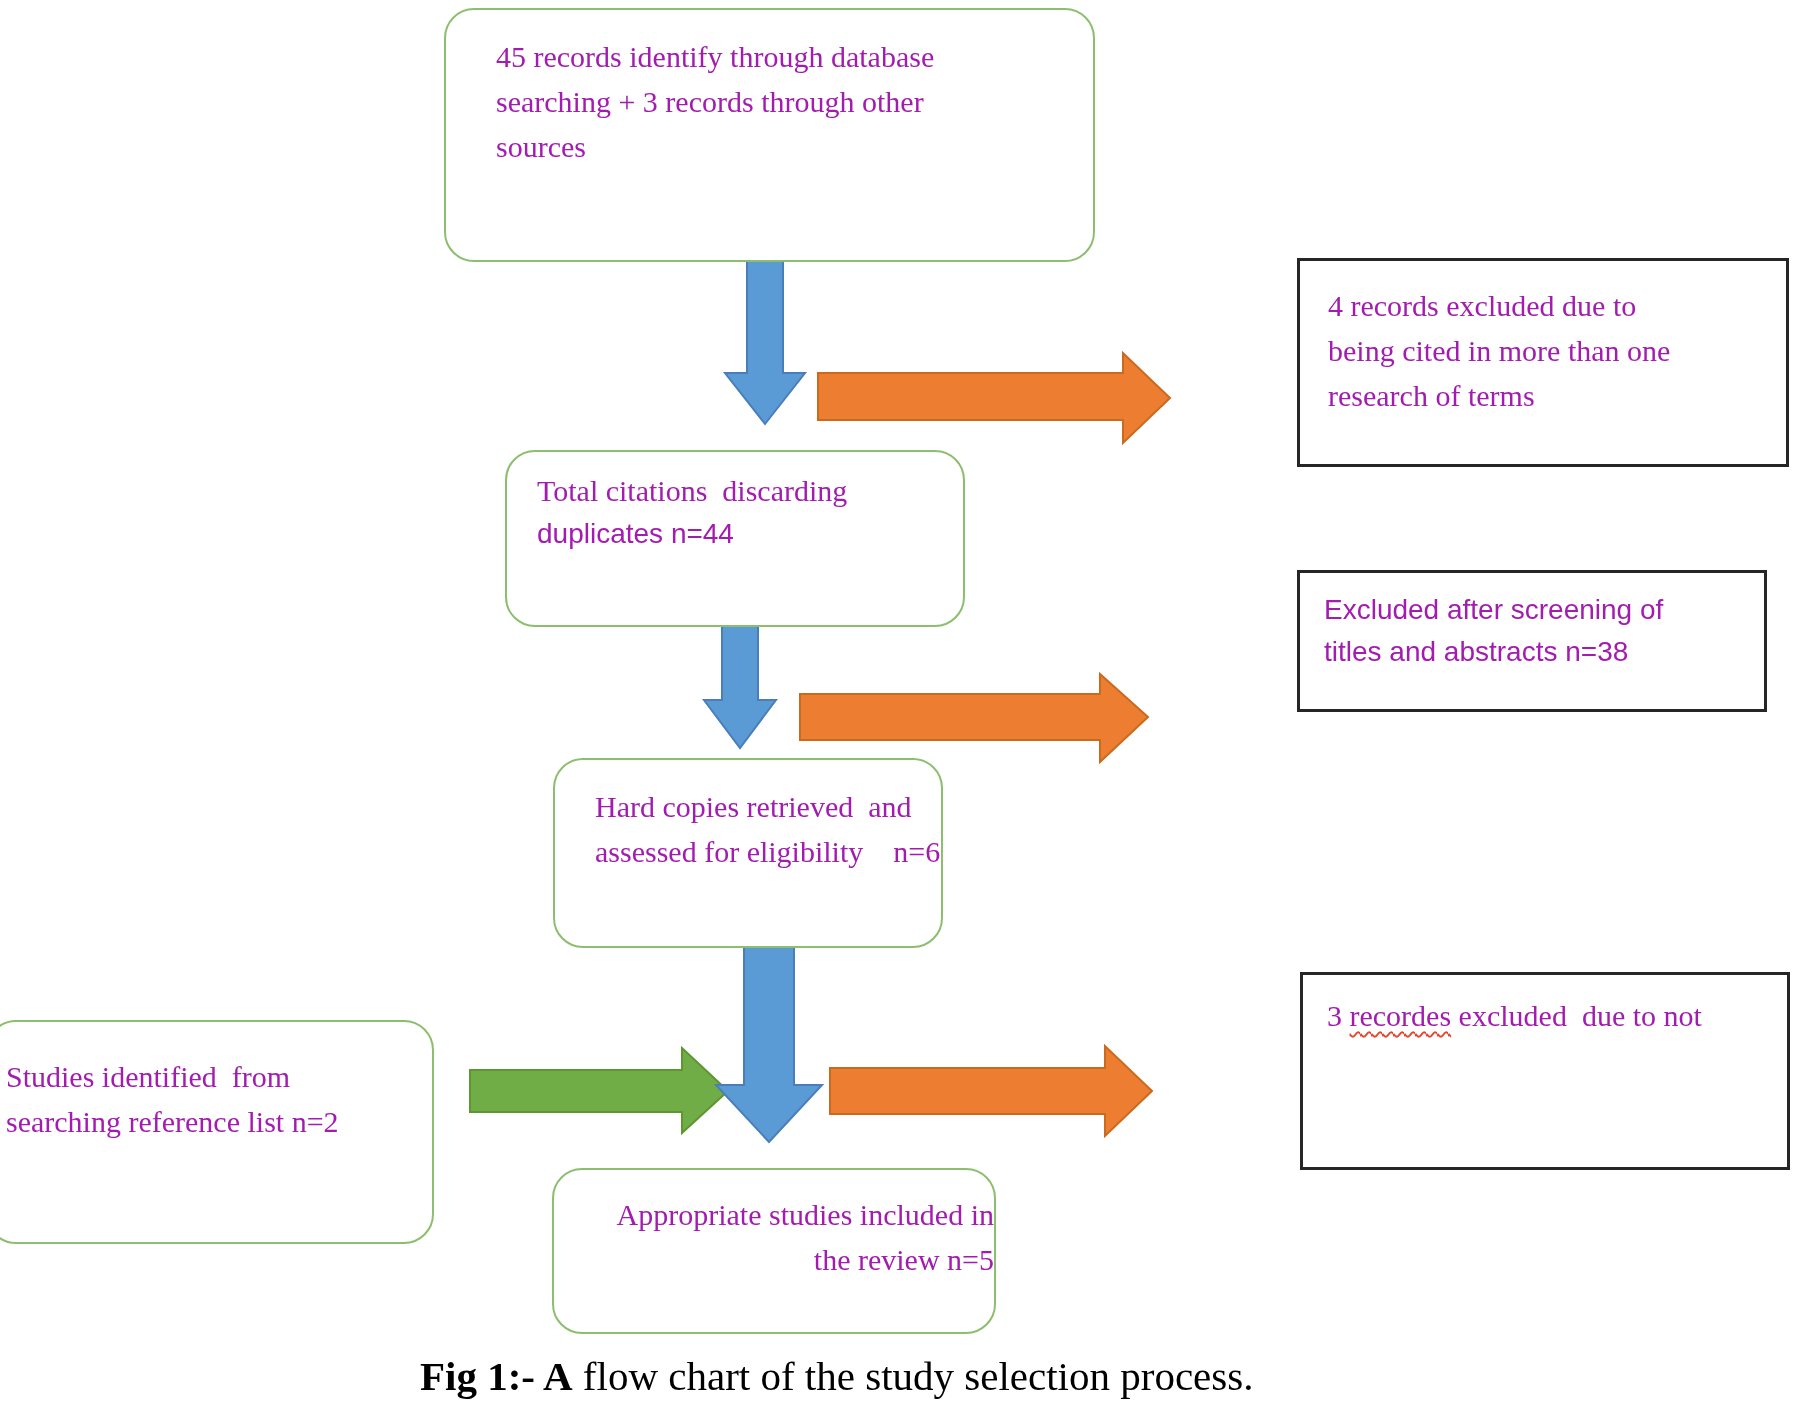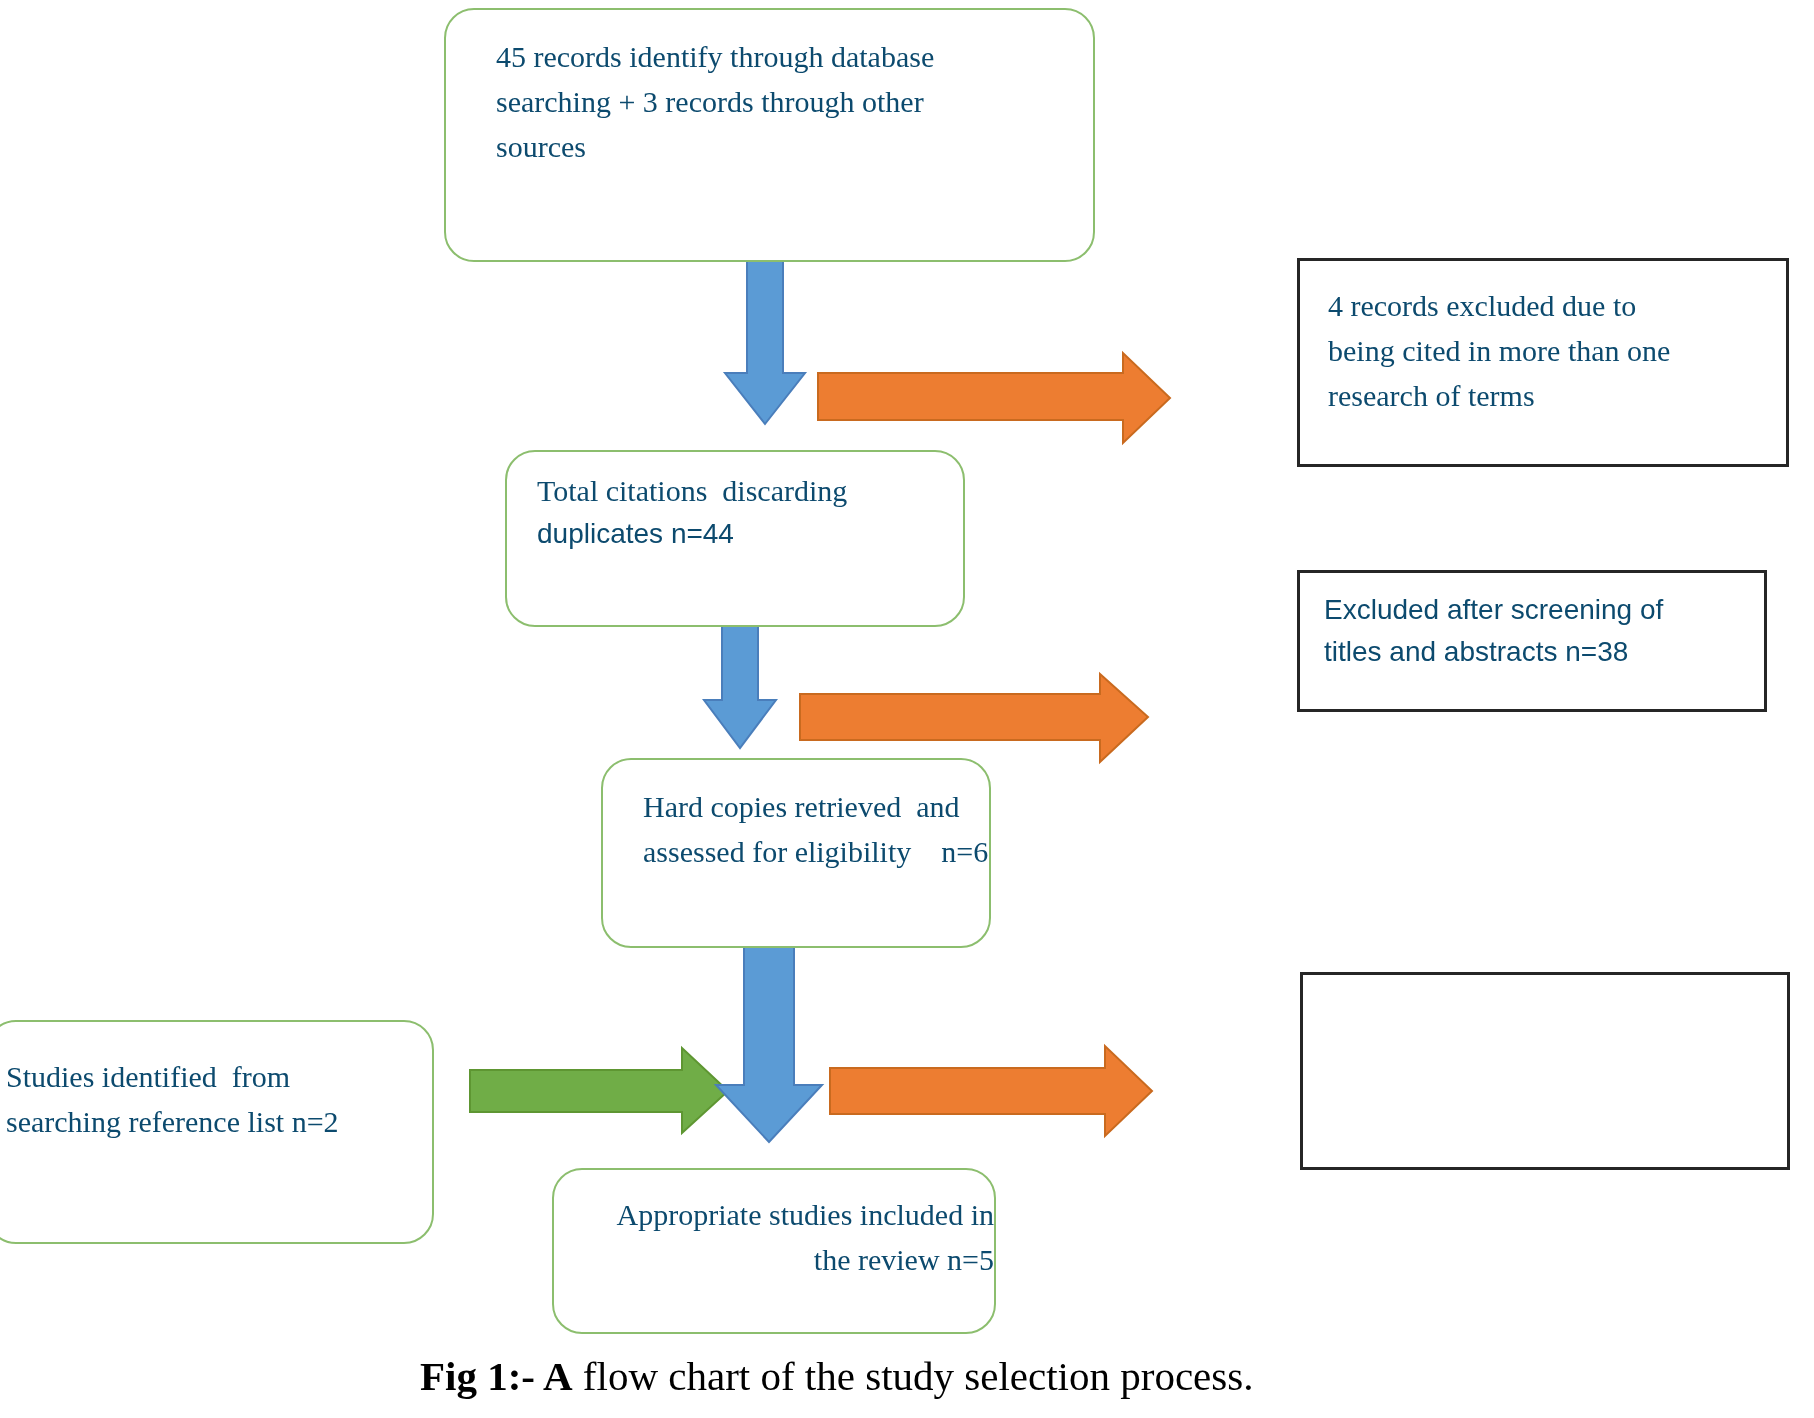--- a/index.html
+++ b/index.html
@@ -27,21 +27,21 @@
     position: absolute;
     box-sizing: border-box;
     border: 3px solid #262626;
     background: #ffffff;
     color: #1a1a1a;
   }
   .boxtext {
     white-space: pre;
     font-size: 30px;
     line-height: 1.5;
-    color: #0c4a6e;
+    color: #a21caf;
   }
   .serif { font-family: "Liberation Serif", serif; }
   .sans  { font-family: "Liberation Sans", sans-serif; font-size: 28px; }
   .nval  { }
   .nval-upright { font-style: normal; }
   .sic {
     text-decoration-line: underline;
     text-decoration-style: wavy;
     text-decoration-color: #E8442C;
     text-decoration-thickness: 2px;
@@ -64,21 +64,21 @@
     font-size: 41px;
     color: #000000;
     white-space: pre;
     font-family: "Liberation Serif", serif;
   }
   #caption .capbold { font-weight: bold; }
 
   
   #box-identification { left: 444px; top: 8px;    width: 651px; height: 254px; padding: 24px 20px 0 50px; }
   #box-dedup          { left: 505px; top: 450px;  width: 460px; height: 177px; padding: 16px 0 0 30px; }
-  #box-eligibility    { left: 553px; top: 758px;  width: 390px; height: 190px; padding: 24px 0 0 40px; margin-left: 48px; }
+  #box-eligibility    { left: 553px; top: 758px;  width: 390px; height: 190px; padding: 24px 0 0 40px; }
   #box-reference      { left: -14px; top: 1020px; width: 448px; height: 224px; padding: 32px 0 0 18px; }
   #box-included       { left: 552px; top: 1168px; width: 444px; height: 166px; padding: 22px 0 0 56px; font-size: 29px; text-align: right; }
   #box-excl-dup       { left: 1297px; top: 258px; width: 492px; height: 209px; padding: 22px 0 0 28px; }
   #box-excl-screen    { left: 1297px; top: 570px; width: 470px; height: 142px; padding: 16px 0 0 24px; }
   #box-excl-crit      { left: 1300px; top: 972px; width: 490px; height: 198px; padding: 18px 0 0 24px; }
 </style>
 </head>
 <body>
 
 <div id="canvas">
@@ -120,17 +120,18 @@
   <div id="box-excl-dup" class="kbox boxtext serif">4 records excluded due to
 being cited in more than one
 research of terms</div>
 
   <div id="box-excl-screen" class="kbox">
     <div class="boxtext sans">Excluded after screening of</div>
     <div class="boxtext sans"><span>titles and abstracts </span><span class="nval">n=38</span></div>
   </div>
 
   <div id="box-excl-crit" class="kbox">
+    <div class="boxtext serif"><span>3 </span><span class="sic">recordes</span><span> excluded  due to not</span></div>
   </div>
 
   <div id="caption"><span class="capbold">Fig 1:- A</span><span> flow chart of the study selection process.</span></div>
 
 </div>
 
 </body></html>

